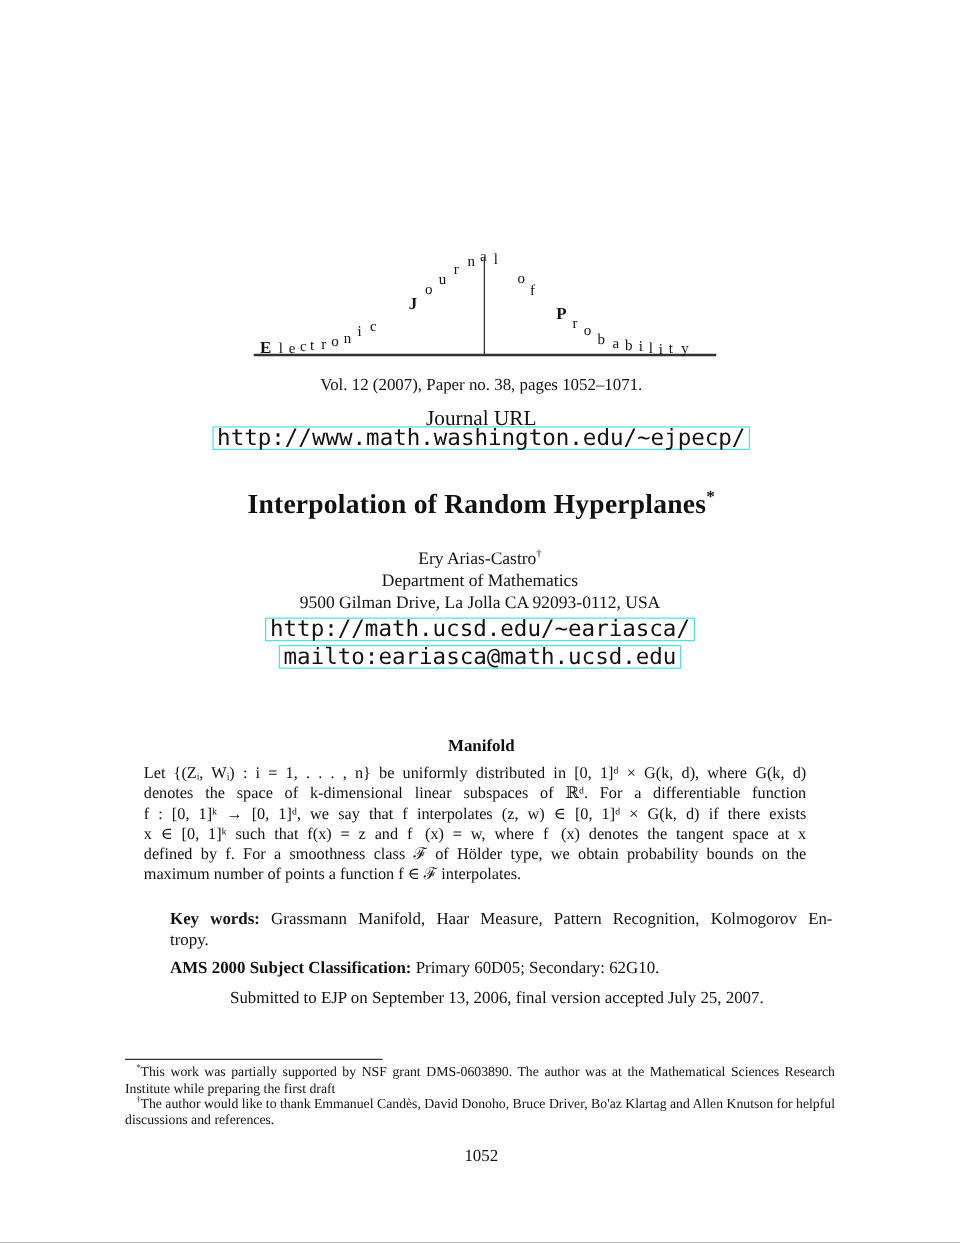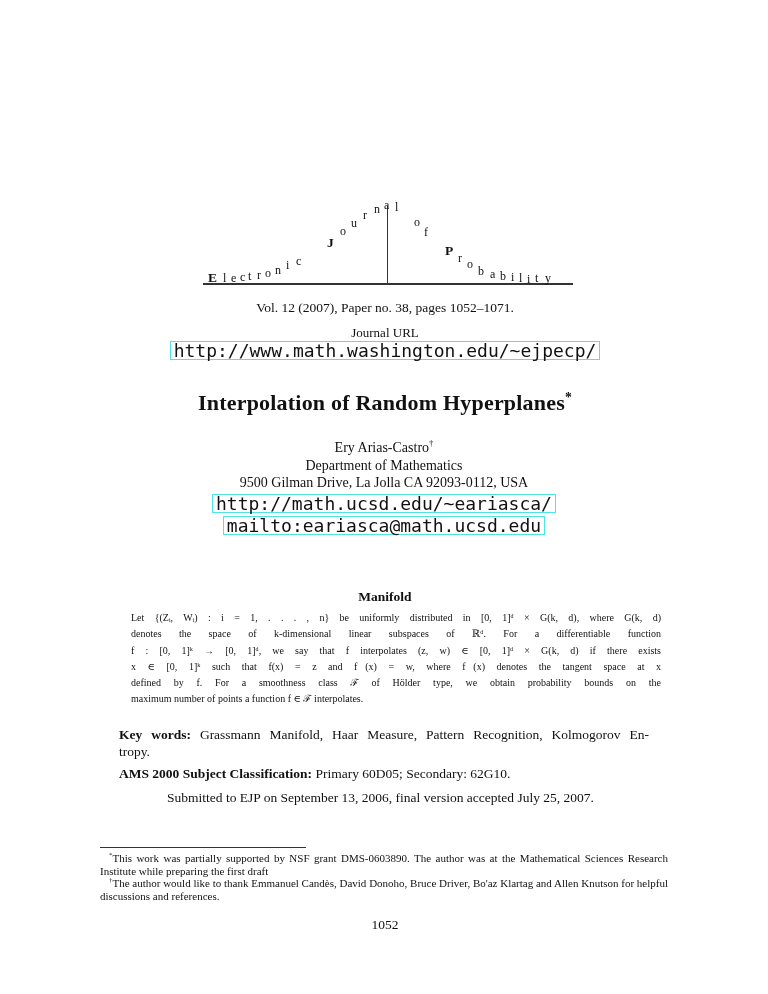--- a/index.html
+++ b/index.html
@@ -19,45 +19,45 @@
     font-size:12px;line-height:10px;
     font-family:"Liberation Serif","DejaVu Serif",serif;
     color:#111;
   }
   #logo .llt.b{font-weight:bold;font-size:13.5px;}
   #logo .vline{position:absolute;left:184px;top:18px;width:1.4px;height:78px;background:#333;}
   #logo .hline{position:absolute;left:0;top:95px;width:370px;height:1.6px;background:#333;}
   
   .cline{position:absolute;left:1px;width:768px;text-align:center;}
   #issue-line{top:300px;font-size:13.5px;}
-  #journal-url-label{top:325px;font-size:13px;}
+  #journal-url-label{top:325px;font-size:17px;}
   #journal-url-wrap{top:341px;}
   .linkbox{
     display:inline-block;
     font-family:"DejaVu Sans Mono","Liberation Mono",monospace;
     font-size:18px;line-height:15px;
     padding:1px 3px;
     border:1.5px solid #4fe3e6;
     color:#111;text-decoration:none;
   }
   #paper-title{top:390px;font-size:22px;font-weight:bold;letter-spacing:.2px;}
   sup.mark{font-size:62%;vertical-align:super;line-height:0;}
   
   #author-block{position:absolute;left:0;top:439px;width:768px;text-align:center;font-size:14px;line-height:17.5px;}
   #author-block .lbx{margin-top:2px;}
   
   #abstract-heading{top:589px;font-size:13.5px;font-weight:bold;}
   #abstract-body{
-    position:absolute;left:131px;top:610px;width:530px;
-    font-size:10px;line-height:16.3px;
+    position:absolute;left:115px;top:610px;width:530px;
+    font-size:13px;line-height:16.3px;
   }
   .jline{text-align:justify;text-align-last:justify;}
   .jline.last{text-align-last:left;}
   
-  .fm-par{position:absolute;left:119px;width:530px;font-size:13.5px;line-height:17px;}
+  .fm-par{position:absolute;left:136px;width:530px;font-size:13.5px;line-height:17px;}
   #keywords-par{top:726px;}
   #ams-par{top:765px;}
   #submitted-par{top:789px;margin-left:48px;}
   .fm-label{font-weight:bold;}
   
   #footnote-rule{position:absolute;left:100px;top:847px;width:206px;height:1.2px;background:#333;}
   #footnotes{position:absolute;left:100px;top:852px;width:568px;font-size:11px;line-height:12.6px;text-align:justify;}
   #footnotes p{margin:0;text-indent:9px;}
   
   #page-number{top:917px;font-size:13.5px;}

